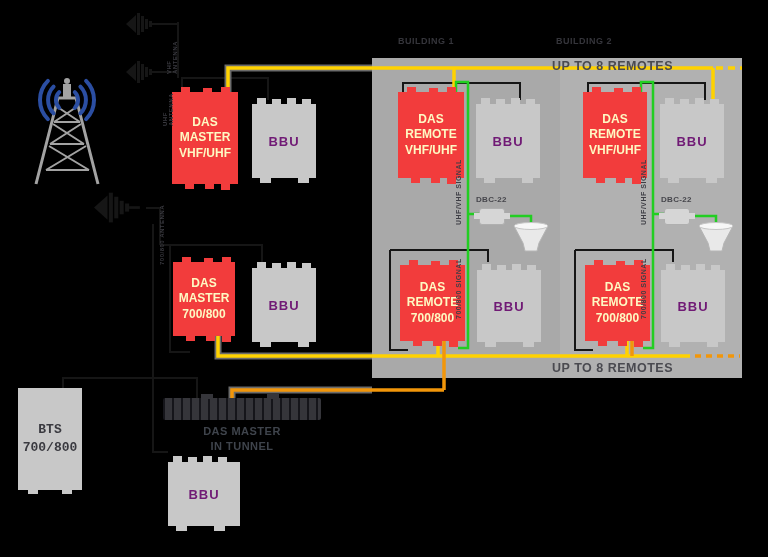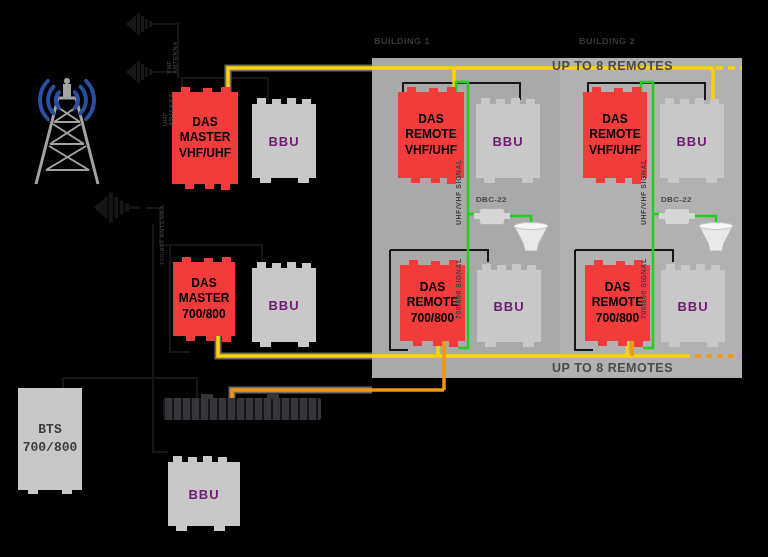--- a/index.html
+++ b/index.html
@@ -8,21 +8,21 @@
     background:var(--bg,#000);
     font-family:"Liberation Sans",sans-serif;
   }
   .layer-svg{position:absolute;left:0;top:0;z-index:1;}
   .panel{position:absolute;top:58px;height:320px;z-index:0;}
   .unit{
     position:absolute;z-index:2;display:flex;align-items:center;justify-content:center;
     text-align:center;
   }
   .unit .lbl{white-space:pre-line;font-weight:bold;}
-  .red{background:var(--dasRed);color:#000000;}
+  .red{background:var(--dasRed);color:#fef9c3;}
   .red .lbl{font-size:12px;line-height:1.3;}
   .gray{background:var(--boxGray);}
   .gray .lbl{font-size:13px;color:#701a75;letter-spacing:1px;}
   .unit::before,.unit::after{content:"";position:absolute;background:inherit;}
   .red::before{top:-5px;left:9px;width:9px;height:6px;box-shadow:22px 1px var(--dasRed),40px 0 var(--dasRed);}
   .red::after{bottom:-5px;left:13px;width:9px;height:6px;box-shadow:20px 0 var(--dasRed),36px 1px var(--dasRed);}
   .gray::before{top:-6px;left:5px;width:9px;height:7px;box-shadow:15px 1px var(--boxGray),30px 0 var(--boxGray),45px 1px var(--boxGray);}
   .gray::after{bottom:-5px;left:8px;width:11px;height:6px;box-shadow:38px 0 var(--boxGray);}
   .bts{background:var(--boxGray);}
   .bts .lbl{font-size:13px;color:#3A3A40;line-height:1.35;font-family:Liberation Mono, monospace;}
@@ -30,21 +30,21 @@
   .rack{
     position:absolute;z-index:2;background:var(--rackDark);border-radius:2px;
     background-image:repeating-linear-gradient(90deg,#15151A 0 2px,transparent 2px 9px);
   }
   .rack::before{content:"";position:absolute;top:-4px;left:38px;width:12px;height:5px;background:var(--rackDark);box-shadow:66px 0 var(--rackDark);}
   .coupler{position:absolute;z-index:2;background:var(--couplerGray);border:1px solid #AFAFAF;border-radius:3px;}
   .coupler::before,.coupler::after{content:"";position:absolute;top:4px;width:6px;height:6px;background:var(--couplerGray);}
   .coupler::before{left:-6px;}
   .coupler::after{right:-6px;}
   .txt{position:absolute;z-index:2;font-weight:bold;}
-  .bname{font-size:9px;color:#35353B;letter-spacing:.5px;}
+  .bname{font-size:9px;color:#35353B;letter-spacing:.5px;margin-left:24px;}
   .banner{font-size:12.5px;color:#4A4A50;text-align:center;letter-spacing:.5px;width:245px;}
   .dbc{font-size:8px;color:#46464C;letter-spacing:.3px;}
   .racklbl{font-size:11px;color:#3F444C;text-align:center;white-space:pre-line;line-height:1.35;letter-spacing:.5px;}
   .vlabel{
     position:absolute;z-index:2;writing-mode:vertical-rl;transform:rotate(180deg);
     font-weight:bold;color:#3B3B42;display:flex;align-items:center;justify-content:center;
     width:11px;letter-spacing:.5px;
   }
   .vsmall{font-size:6px;color:#3A3A40;}
   .vsig{font-size:7px;color:#3E3E45;}
@@ -140,30 +140,32 @@
   <div class="unit gray" style="left:252px;top:268px;width:64px;height:74px">
     <span class="lbl">BBU</span>
   </div>
 
   <div class="unit bts" style="left:18px;top:388px;width:64px;height:102px">
     <span class="lbl">BTS
 700/800</span>
   </div>
 
   <div class="rack" style="left:163px;top:398px;width:158px;height:22px"></div>
+  <div class="txt racklbl" style="left:163px;top:424px;width:158px">DAS MASTER
+IN TUNNEL</div>
   <div class="unit gray" style="left:168px;top:462px;width:72px;height:64px">
     <span class="lbl">BBU</span>
   </div>
 
   <div class="vlabel vsmall" style="left:166px;top:30px;height:44px">VHF ANTENNA</div>
   <div class="vlabel vsmall" style="left:162px;top:82px;height:44px">UHF ANTENNA</div>
   <div class="vlabel vsmall" style="left:156px;top:204px;height:62px">700/800 ANTENNA</div>
 
   <div class="txt bname" style="left:374px;top:36px">BUILDING 1</div>
-  <div class="txt bname" style="left:579px;top:36px">BUILDING 2</div>
+  <div class="txt bname" style="left:532px;top:36px">BUILDING 2</div>
   <div class="txt banner" style="left:490px;top:59px">UP TO 8 REMOTES</div>
   <div class="txt banner" style="left:490px;top:361px">UP TO 8 REMOTES</div>
 
   <div class="unit red" style="left:398px;top:92px;width:66px;height:86px">
     <span class="lbl">DAS
 REMOTE
 VHF/UHF</span>
   </div>
   <div class="unit gray" style="left:476px;top:104px;width:64px;height:74px">
     <span class="lbl">BBU</span>

